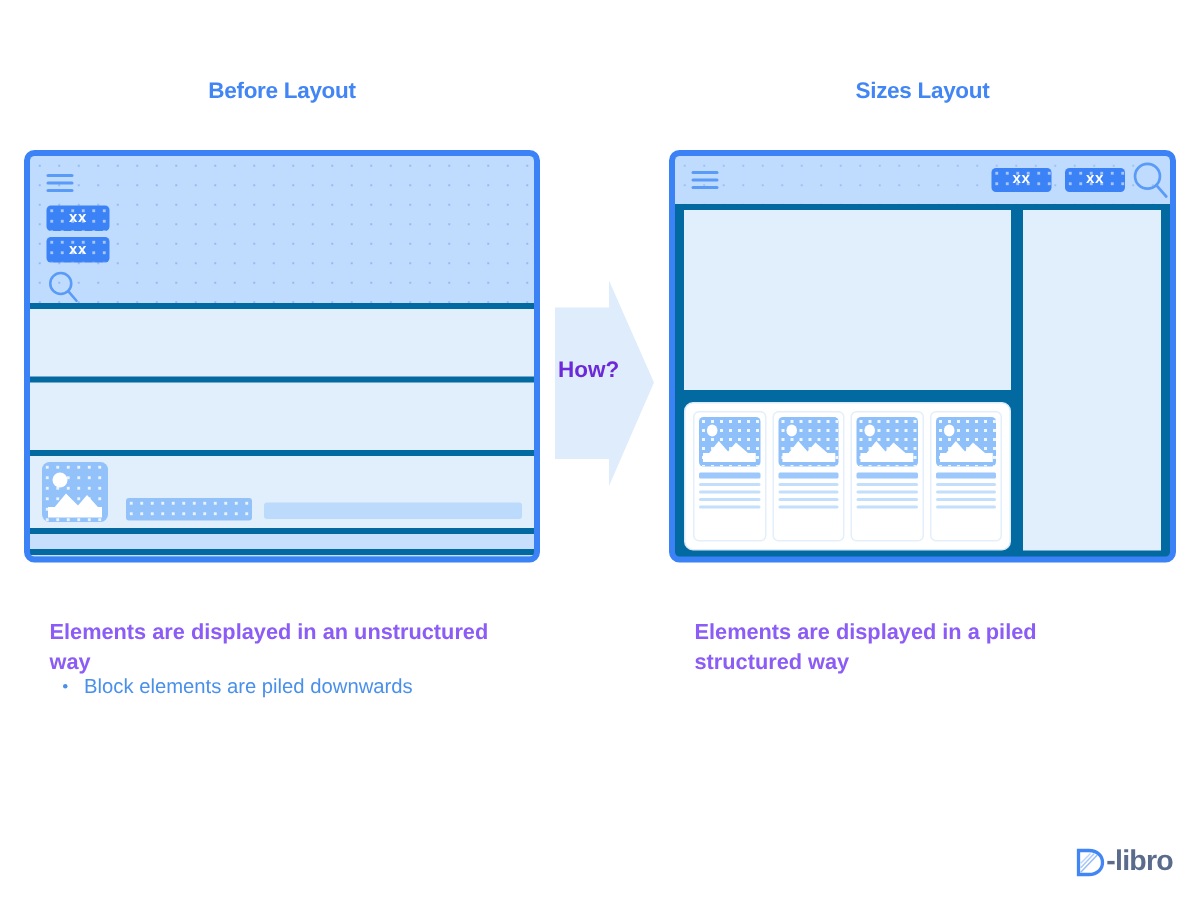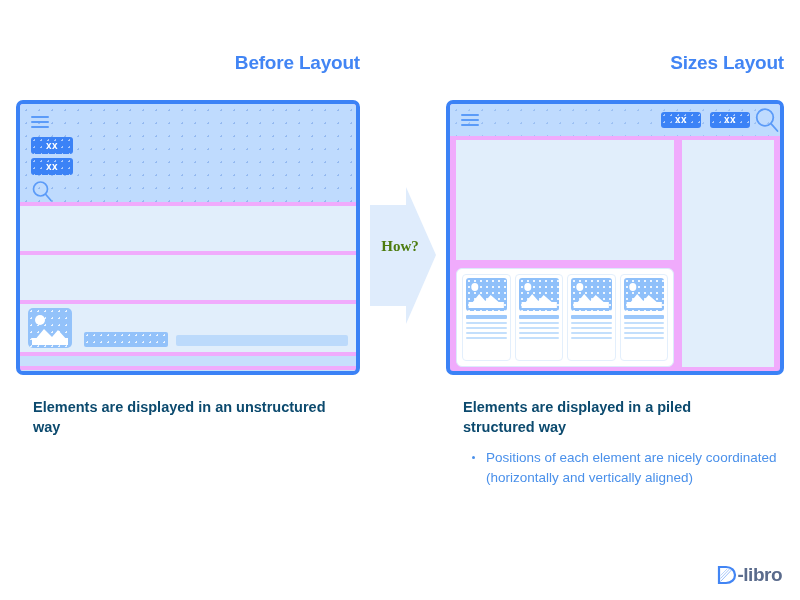--- a/index.html
+++ b/index.html
@@ -7,35 +7,35 @@
     width: 800px; height: 600px;
     background: #ffffff;
     font-family: "Liberation Sans", sans-serif;
     position: relative;
     overflow: hidden;
   }
 
   
   .col-title {
     position: absolute;
-    font-size: 19px;
+    font-size: 15px;
     font-weight: bold;
     color: #4285F4;
-    text-align: right;
+    text-align: center;
     letter-spacing: -0.2px;
   }
   #title-before { left: 16px;  top: 52px; width: 344px; }
   #title-after  { left: 446px; top: 52px; width: 338px; }
 
   
   .panel {
     position: absolute;
     border: 4px solid #3B82F6;
     border-radius: 7px;
-    background: #f0abfc;
+    background: #0369a1;
     overflow: hidden;
   }
   #panel-before { left: 16px;  top: 100px; width: 344px; height: 275px; }
   #panel-after  { left: 446px; top: 100px; width: 338px; height: 275px; }
 
   
   .before-header {
     position: relative;
     height: 98px;
     background-color: #BFDBFE;
@@ -205,34 +205,33 @@
   #how-arrow {
     position: absolute;
     left: 370px; top: 183px;
     width: 66px; height: 145px;
   }
   #how-arrow svg { display: block; }
   #how-label {
     position: absolute;
     left: 372px; top: 238px;
     width: 56px;
-    text-align: center;
     font-size: 15px;
     font-weight: bold;
-    color: #4d7c0f;
-    font-family: Liberation Serif, serif;
+    color: #6d28d9;
   }
 
   
   .caption {
     position: absolute;
     font-size: 14.5px;
     font-weight: bold;
-    color: #0c4a6e;
+    color: #8b5cf6;
     line-height: 1.36;
+    margin-top: 15px;
   }
   #caption-before { left: 33px;  top: 398px; width: 300px; }
   #caption-after  { left: 463px; top: 398px; width: 300px; }
 
   .bullets {
     position: absolute;
     list-style: none;
   }
   #bullets-before { left: 39px;  top: 448px; width: 320px; }
   #bullets-after  { left: 469px; top: 448px; width: 310px; }
@@ -315,20 +314,21 @@
     <div id="before-bar"></div>
   </div>
 
   <div class="before-line"></div>
   <div class="before-line"></div>
 </div>
 
 <div class="caption" id="caption-before">Elements are displayed in an unstructured way</div>
 
 <ul class="bullets" id="bullets-before">
+  <li>Block elements are piled downwards</li>
 </ul>
 
 <div id="how-arrow">
   <svg width="66" height="145" viewBox="0 0 66 145">
     <path d="M0 22 L36 22 L36 4 L66 72 L36 141 L36 123 L0 123 Z" fill="#DFECFC"></path>
   </svg>
 </div>
 <div id="how-label">How?</div>
 
 <div class="col-title" id="title-after">Sizes Layout</div>
@@ -436,21 +436,20 @@
       </div>
     </div>
 
     <div class="after-side"></div>
   </div>
 </div>
 
 <div class="caption" id="caption-after">Elements are displayed in a piled structured way</div>
 
 <ul class="bullets" id="bullets-after">
-  <li>Positions of each element are nicely coordinated (horizontally and vertically aligned)</li>
 </ul>
 
 <div id="logo">
   <svg id="logo-mark" width="22" height="22" viewBox="0 0 22 22">
     <path d="M4 3 L11 3 C16.5 3 20 6.6 20 11 C20 15.4 16.5 19 11 19 L4 19 Z" fill="none" stroke="#4285F4" stroke-width="2.2"></path>
     <path d="M5.5 17.5 L16.5 6" stroke="#4285F4" stroke-width="1" opacity=".55"></path>
     <path d="M5.5 14.5 L14.5 5" stroke="#4285F4" stroke-width="1" opacity=".45"></path>
     <path d="M5.5 11.5 L12 5" stroke="#4285F4" stroke-width="1" opacity=".35"></path>
   </svg>
   <span id="logo-text">-libro</span>

